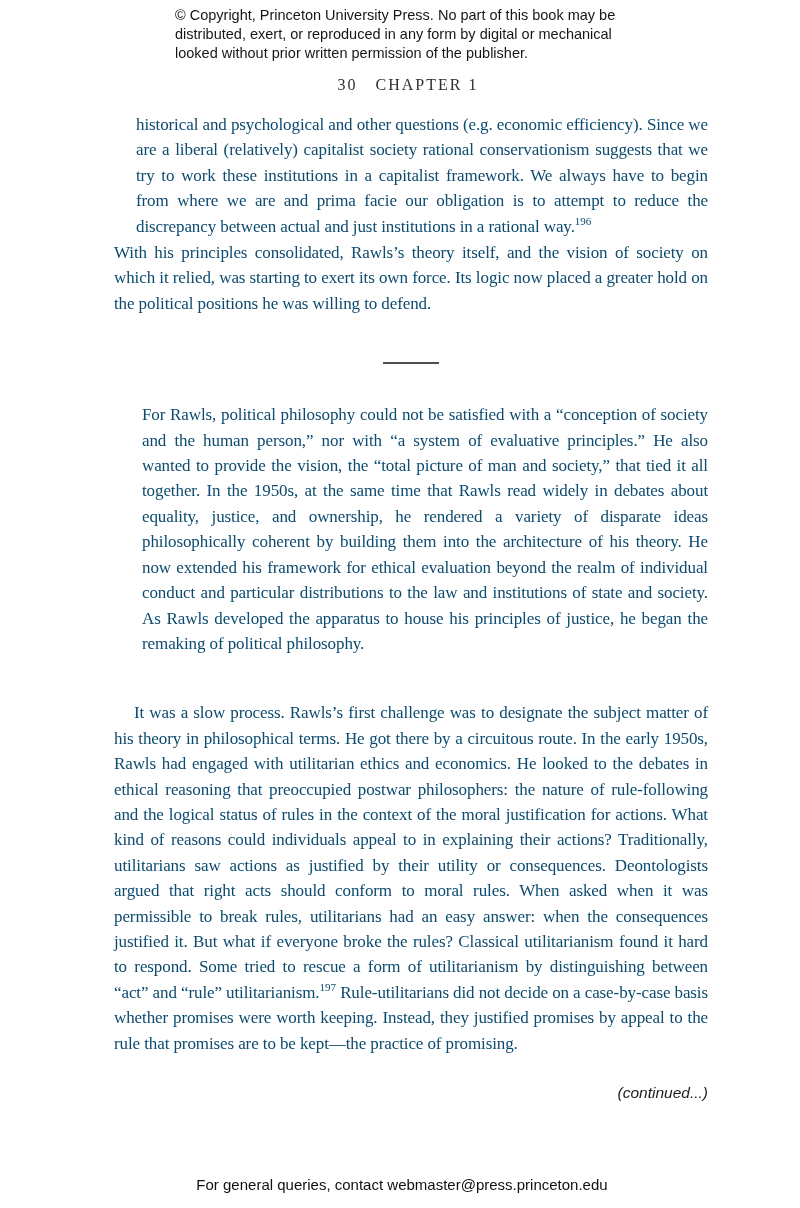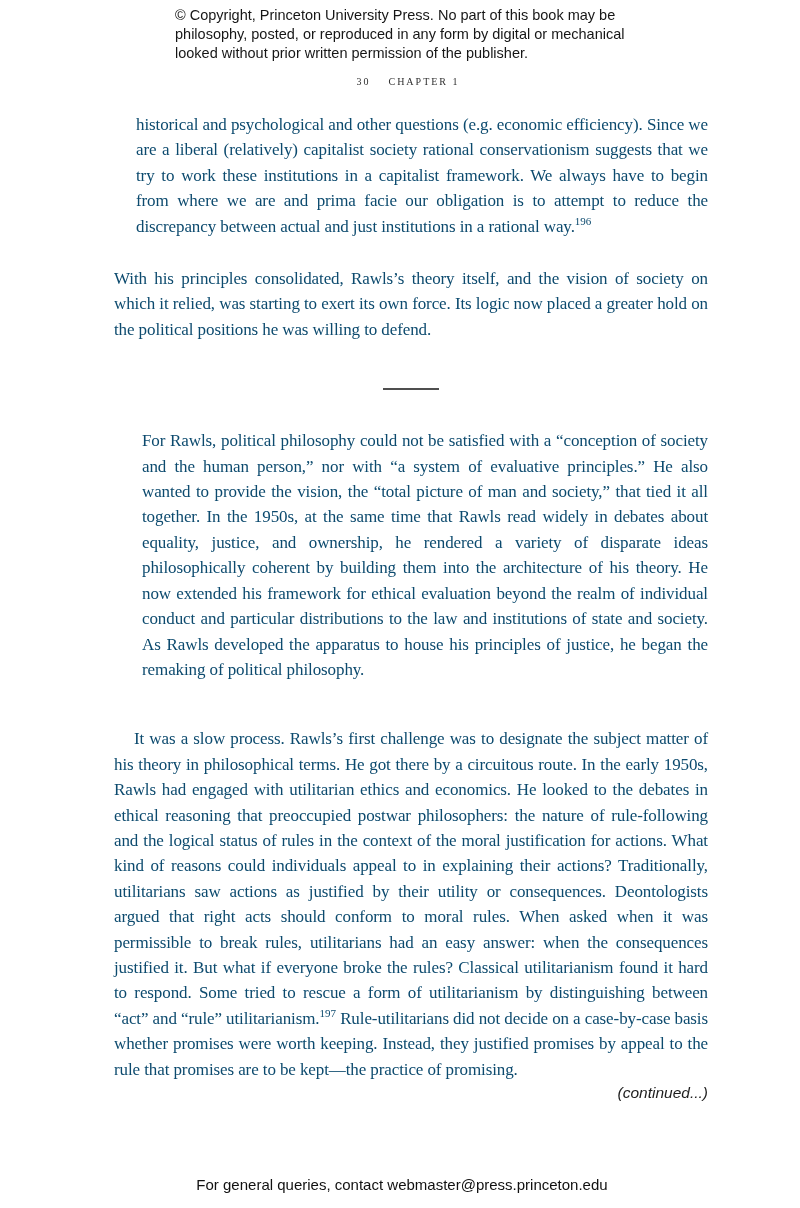--- a/index.html
+++ b/index.html
@@ -21,21 +21,21 @@
     line-height: 19px;
     color: #161616;
   }
   .running-head {
     position: absolute;
     left: 0;
     top: 76px;
     width: 796px;
     text-align: center;
     font-family: "Liberation Serif", serif;
-    font-size: 10px;
+    font-size: 16px;
     letter-spacing: 2px;
     color: #2e2e2e;
     padding-left: 20px;
     box-sizing: border-box;
   }
   .running-head .pagenum { margin-right: 18px; }
   .main {
     position: absolute;
     left: 114px;
     top: 112px;
@@ -44,21 +44,21 @@
     font-size: 17px;
     line-height: 25.4px;
     letter-spacing: -0.1px;
     color: #0c4a6e;
   }
   blockquote.extract {
     margin: 0 0 0 22px;
     padding: 0;
   }
   .main p { margin: 0; padding: 0; }
-  p.after-quote { margin-top: 27px; }
+  p.after-quote { margin-top: 1px; }
   .divider {
     width: 56px;
     height: 0;
     border-top: 2px solid #4f4f4f;
     margin: 46px auto 0 auto;
   }
   p.section-open { margin-top: 38px; margin-left: 28px; }
   p.first-line-indent { text-indent: 20px; margin-top: 44px; }
   sup.fnref {
     font-size: 11px;
@@ -90,21 +90,21 @@
     box-sizing: border-box;
   }
 </style>
 </head>
 <body>
 
 <div class="page">
 
   <div class="copyright">
     <div>© Copyright, Princeton University Press. No part of this book may be</div>
-    <div>philosophy, posted, or reproduced in any form by digital or mechanical</div>
+    <div>distributed, exert, or reproduced in any form by digital or mechanical</div>
     <div>looked without prior written permission of the publisher.</div>
   </div>
 
   <div class="running-head">
     <span class="pagenum">30</span><span class="chapter">CHAPTER 1</span>
   </div>
 
   <div class="main">
 
     <blockquote class="extract"><span>historical and psychological and other questions (e.g. economic efficiency). Since we are a liberal (relatively) capitalist society rational conservationism suggests that we try to work these institutions in a capitalist framework. We always have to begin from where we are and prima facie our obligation is to attempt to reduce the discrepancy between actual and just institutions in a rational way.</span><sup class="fnref">196</sup></blockquote>

